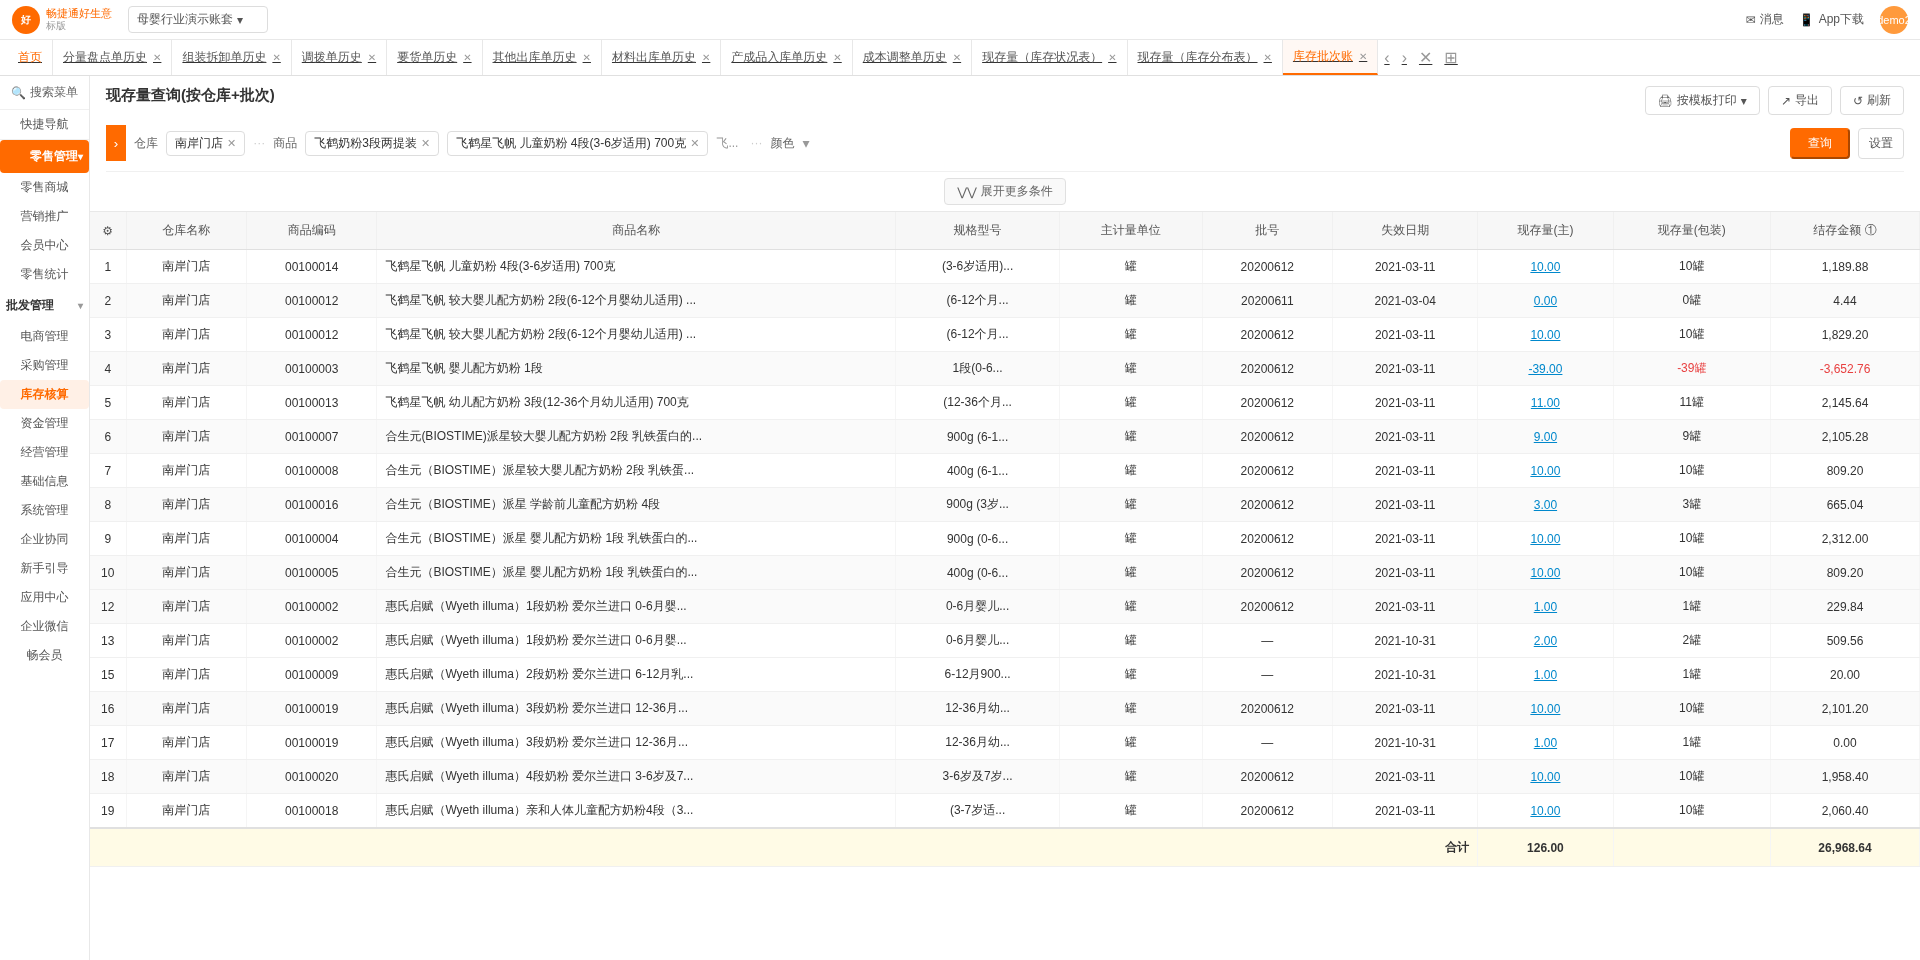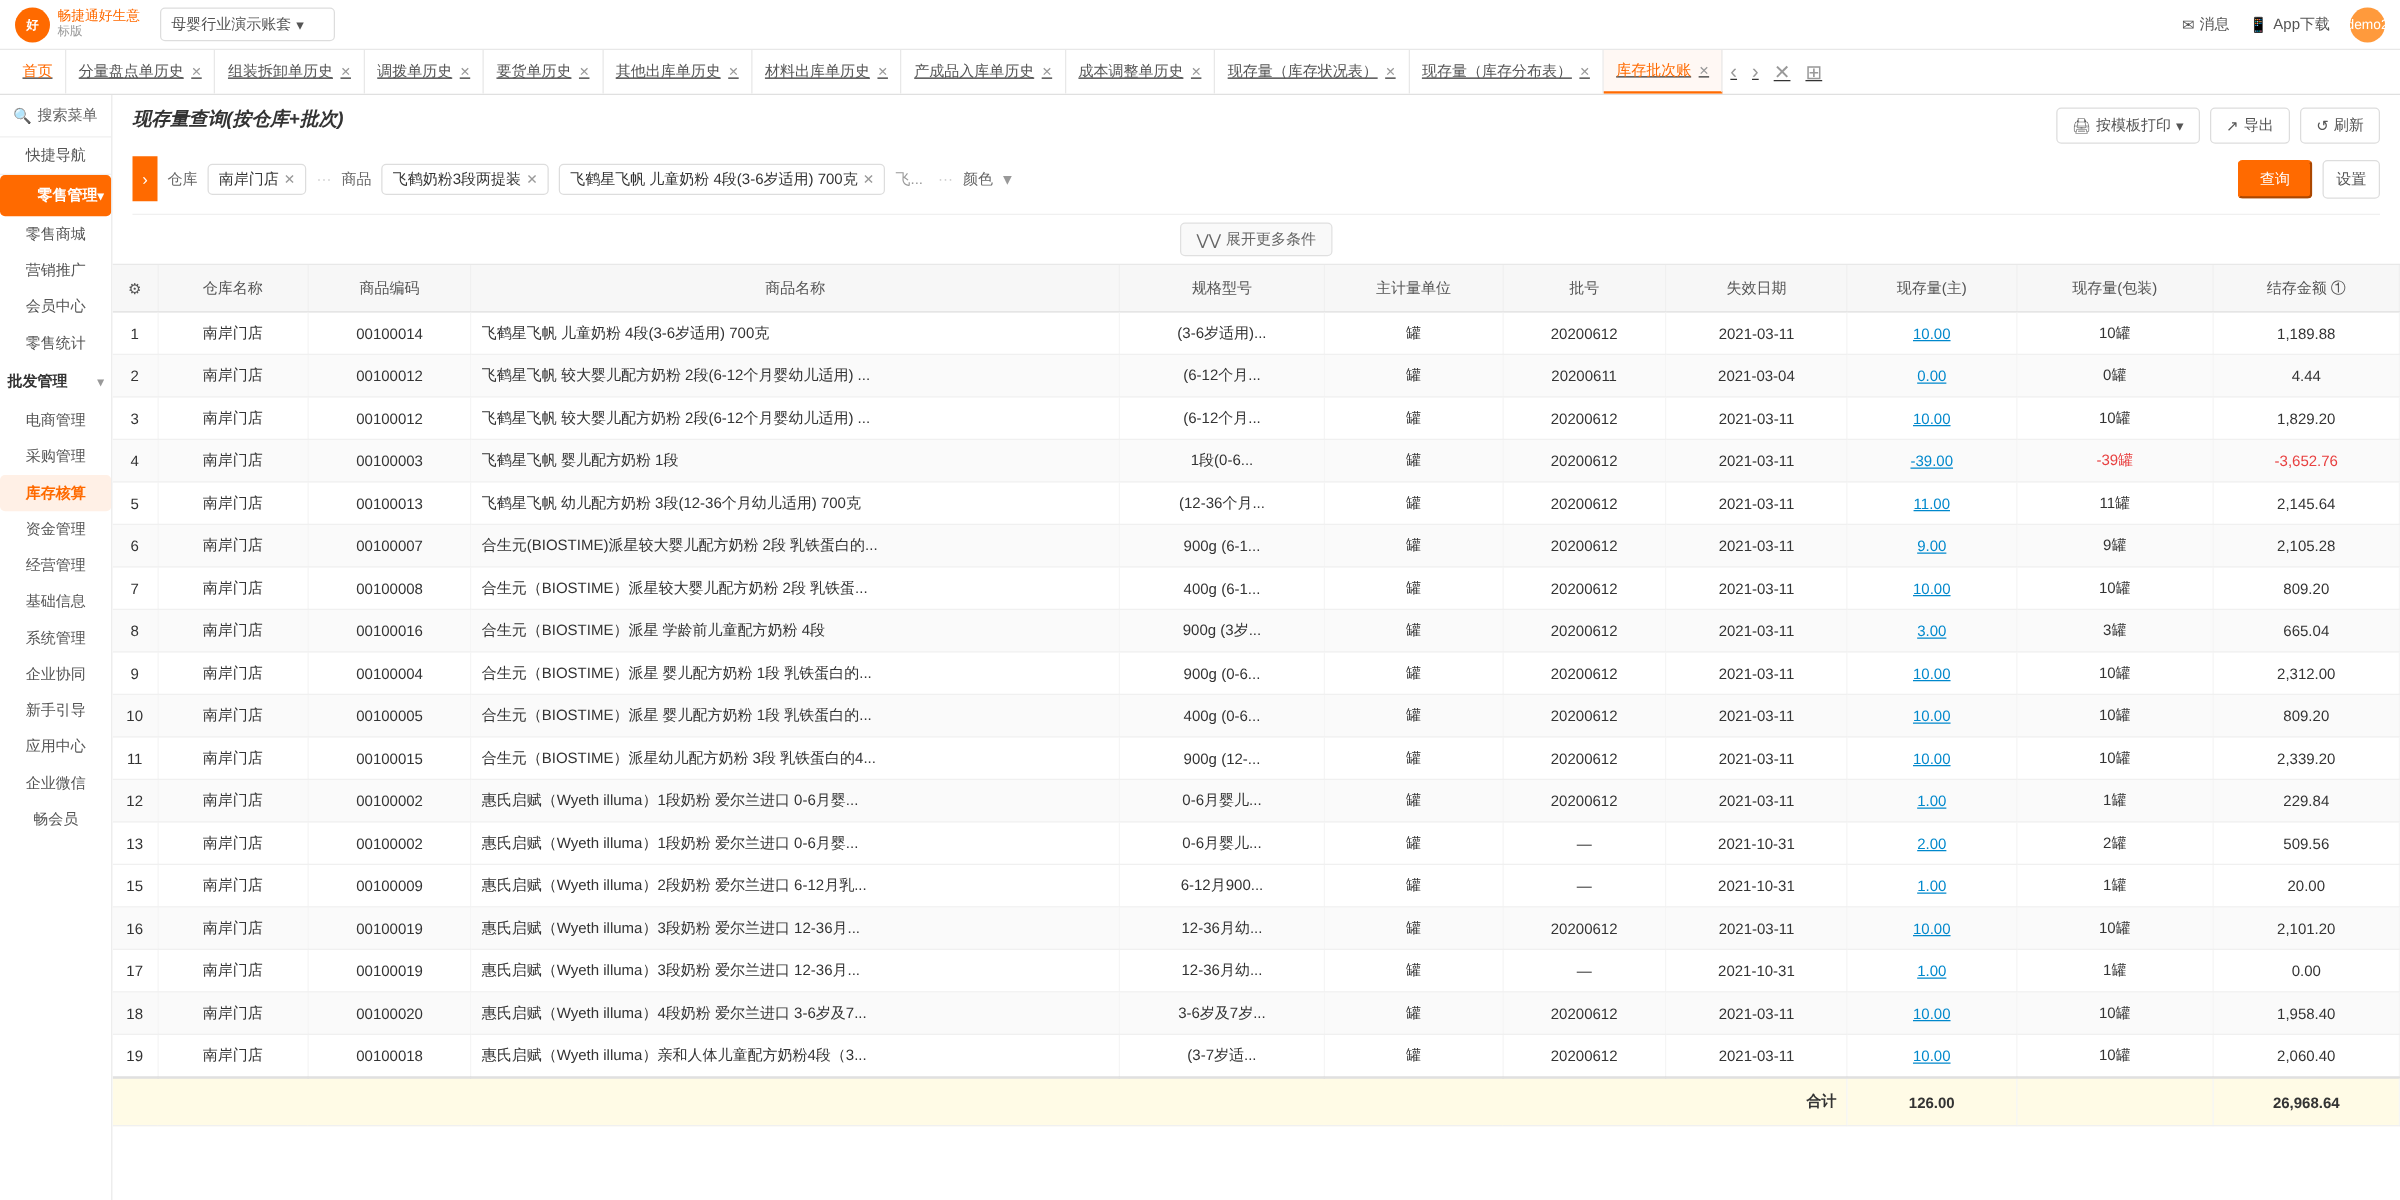--- a/index.html
+++ b/index.html
@@ -33,21 +33,21 @@
     .sidebar-menu-item { padding: 8px 6px; display: flex; align-items: center; justify-content: space-between; cursor: pointer; font-size: 12px; color: #333; font-weight: bold; }
     .sidebar-menu-item.active { background: #ff6a00; color: #fff; border-radius: 4px; justify-content: flex-end; }
     .sidebar-menu-item.active .arrow { color: #fff; }
     .arrow { font-size: 10px; color: #999; }
 
     
     .content-area { flex: 1; display: flex; flex-direction: column; overflow: hidden; background: #f5f5f5; }
 
     
     .page-header { background: #fff; padding: 10px 16px 0; border-bottom: 1px solid #e8e8e8; flex-shrink: 0; }
-    .page-title { font-size: 15px; font-weight: bold; color: #333; margin-bottom: 10px; font-style: italic; }
+    .page-title { font-size: 15px; font-weight: bold; color: #333; margin-bottom: 10px; }
     .filter-label { color: #666; font-size: 12px; flex-shrink: 0; }
     .filter-tag { display: flex; align-items: center; gap: 4px; background: #fff; border: 1px solid #ddd; border-radius: 4px; padding: 3px 8px; font-size: 12px; color: #333; cursor: pointer; }
     .filter-tag .x { color: #999; cursor: pointer; font-size: 11px; }
     .filter-more { color: #999; cursor: pointer; font-size: 12px; }
     .action-btn { display: flex; align-items: center; gap: 4px; padding: 5px 12px; border: 1px solid #ddd; border-radius: 4px; background: #fff; cursor: pointer; font-size: 12px; color: #555; }
     .btn-primary { background: #ff6a00; color: #fff; border-color: #ff6a00; border-radius: 4px; padding: 5px 16px; cursor: pointer; font-size: 12px; }
     .btn-settings { border: 1px solid #ddd; background: #fff; padding: 4px 10px; border-radius: 4px; cursor: pointer; font-size: 12px; color: #555; }
     .expand-more-btn { display: flex; align-items: center; gap: 4px; color: #666; font-size: 12px; cursor: pointer; padding: 4px 12px; border: 1px solid #e0e0e0; border-radius: 4px; background: #f9f9f9; margin: 0 auto; }
 
     
@@ -432,33 +432,20 @@
       <td>00100005</td>
       <td style="text-align:left;max-width:280px;overflow:hidden;text-overflow:ellipsis;">合生元（BIOSTIME）派星 婴儿配方奶粉 1段 乳铁蛋白的...</td>
       <td>400g (0-6...</td>
       <td>罐</td>
       <td>20200612</td>
       <td>2021-03-11</td>
       <td class="link-val">10.00</td>
       <td class="">10罐</td>
       <td class="">809.20</td>
     </tr>
-              <tr>
-      <td>11</td>
-      <td>南岸门店</td>
-      <td>00100015</td>
-      <td style="text-align:left;max-width:280px;overflow:hidden;text-overflow:ellipsis;">合生元（BIOSTIME）派星幼儿配方奶粉 3段 乳铁蛋白的4...</td>
-      <td>900g (12-...</td>
-      <td>罐</td>
-      <td>20200612</td>
-      <td>2021-03-11</td>
-      <td class="link-val">10.00</td>
-      <td class="">10罐</td>
-      <td class="">2,339.20</td>
-    </tr>
               <tr style="background: rgb(250, 250, 250);">
       <td>12</td>
       <td>南岸门店</td>
       <td>00100002</td>
       <td style="text-align:left;max-width:280px;overflow:hidden;text-overflow:ellipsis;">惠氏启赋（Wyeth illuma）1段奶粉 爱尔兰进口 0-6月婴...</td>
       <td>0-6月婴儿...</td>
       <td>罐</td>
       <td>20200612</td>
       <td>2021-03-11</td>
       <td class="link-val">1.00</td>

